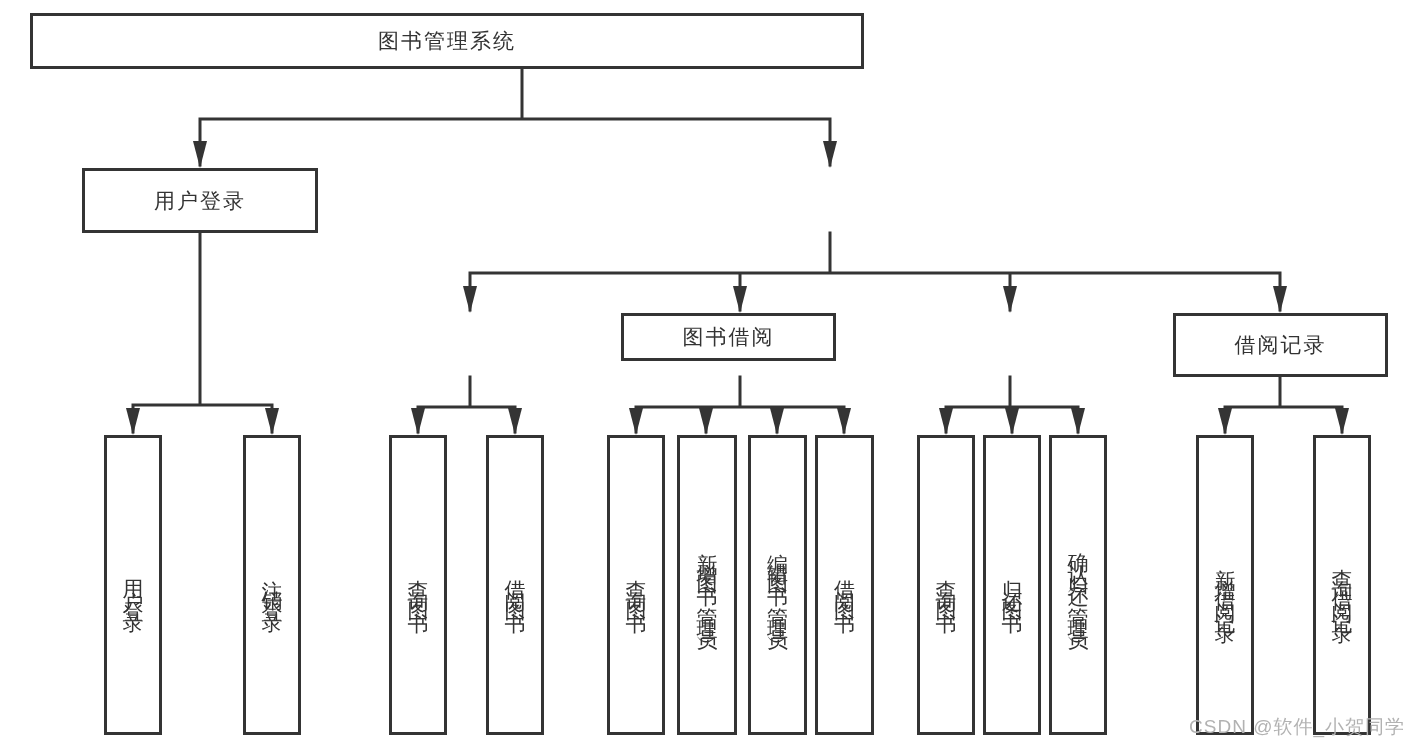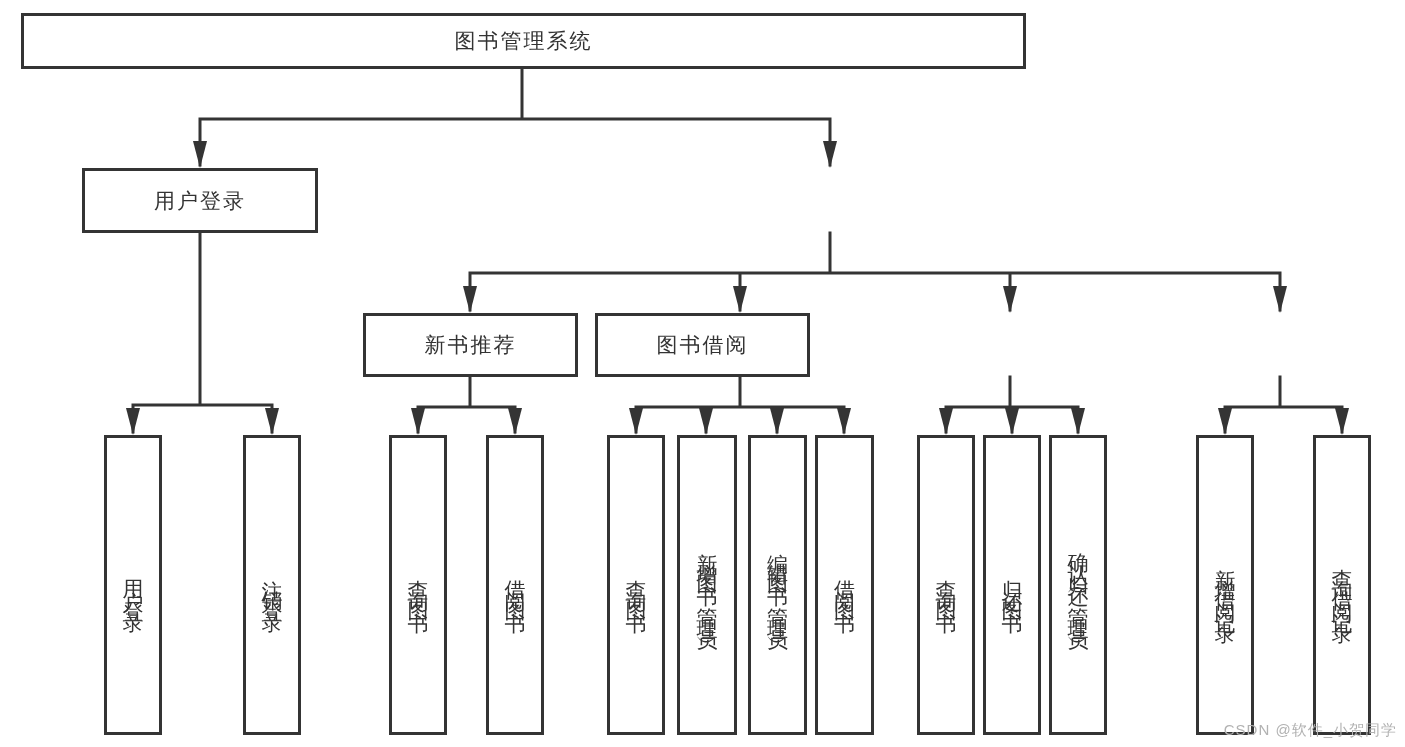--- a/index.html
+++ b/index.html
@@ -25,22 +25,22 @@
   .box.v span{
     writing-mode:vertical-lr;
     text-orientation:mixed;
     font-size:21px;
     line-height:1.05;
     letter-spacing:11px;
     white-space:nowrap;
   }
   .watermark{
     position:absolute;z-index:5;
-    right:8px;bottom:7px;
-    font-size:15px;
+    right:0;bottom:7px;
+    font-size:19px;
     color:var(--wm,#b2b2b2);
     letter-spacing:1px;
     white-space:nowrap;
   }
 </style>
 </head>
 <body>
 
 <div class="stage" style="--line: #343434; --txt: #333333; --wm: #b2b2b2; --bg: #ffffff;">
 
@@ -70,26 +70,26 @@
         <polygon points="770,408 784,408 777,435"></polygon>
         <polygon points="837,408 851,408 844,435"></polygon>
         <polygon points="939,408 953,408 946,435"></polygon>
         <polygon points="1005,408 1019,408 1012,435"></polygon>
         <polygon points="1071,408 1085,408 1078,435"></polygon>
         <polygon points="1218,408 1232,408 1225,435"></polygon>
         <polygon points="1335,408 1349,408 1342,435"></polygon>
       </g>
   </svg>
 
-  <div class="box h" style="left:21px;top:13px;width:1005px;height:56px">图书管理系统</div>
+  <div class="box h" style="left:30px;top:13px;width:834px;height:56px">图书管理系统</div>
 
   <div class="box h" style="left:82px;top:168px;width:236px;height:65px">用户登录</div>
 
-  <div class="box h" style="left:363px;top:313px;width:215px;height:64px">新书推荐</div>
-  <div class="box h" style="left:595px;top:313px;width:215px;height:64px">图书借阅</div>
+  <div class="box h" style="left:621px;top:313px;width:215px;height:48px">图书借阅</div>
+  <div class="box h" style="left:1173px;top:313px;width:215px;height:64px">借阅记录</div>
 
   <div class="box v" style="left:104px;top:435px;width:58px;height:300px">
     <span>用户登录</span>
     </div>
   <div class="box v" style="left:243px;top:435px;width:58px;height:300px">
     <span>注销登录</span>
     </div>
 
   <div class="box v" style="left:389px;top:435px;width:58px;height:300px">
     <span>查询图书</span>

